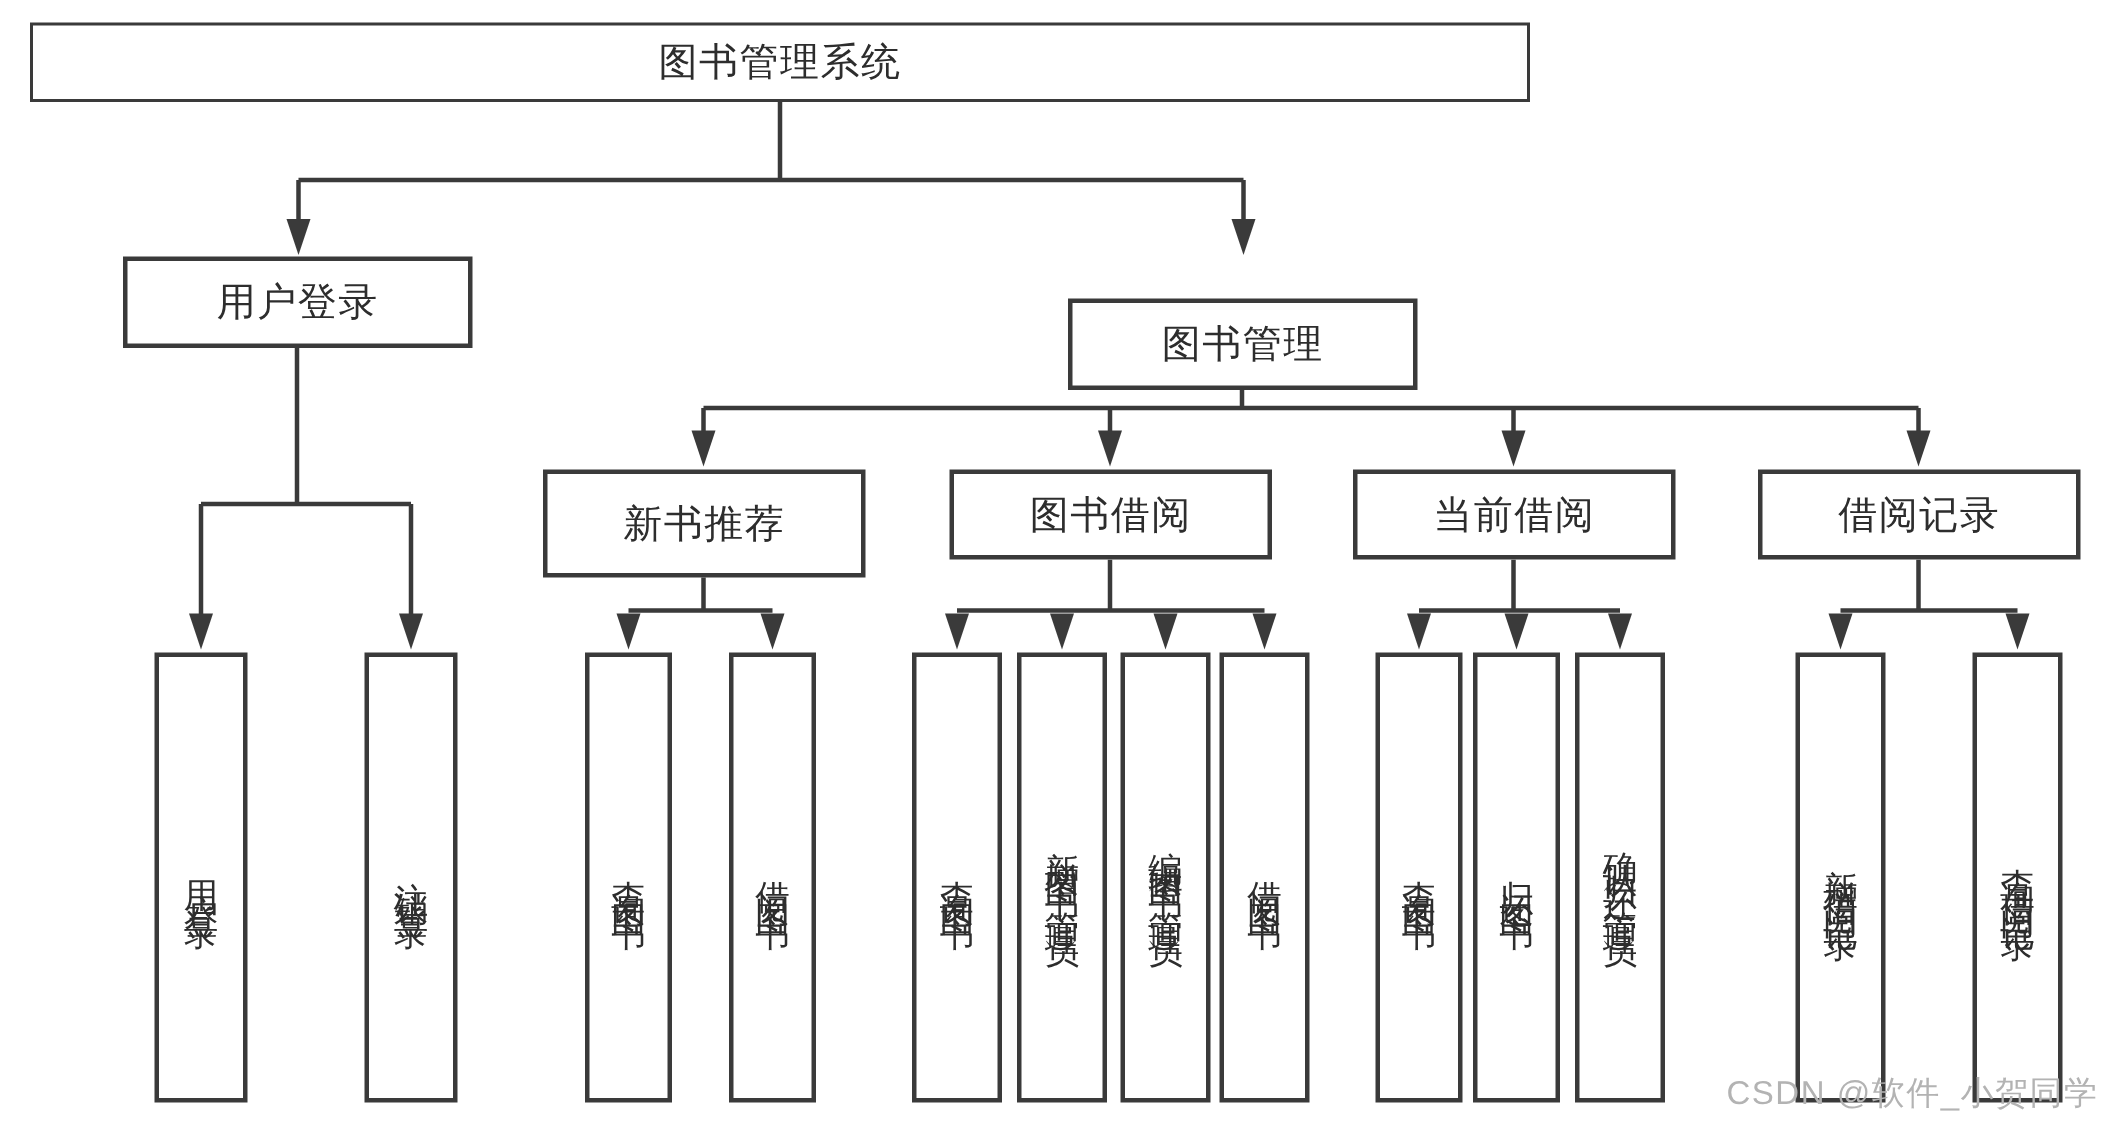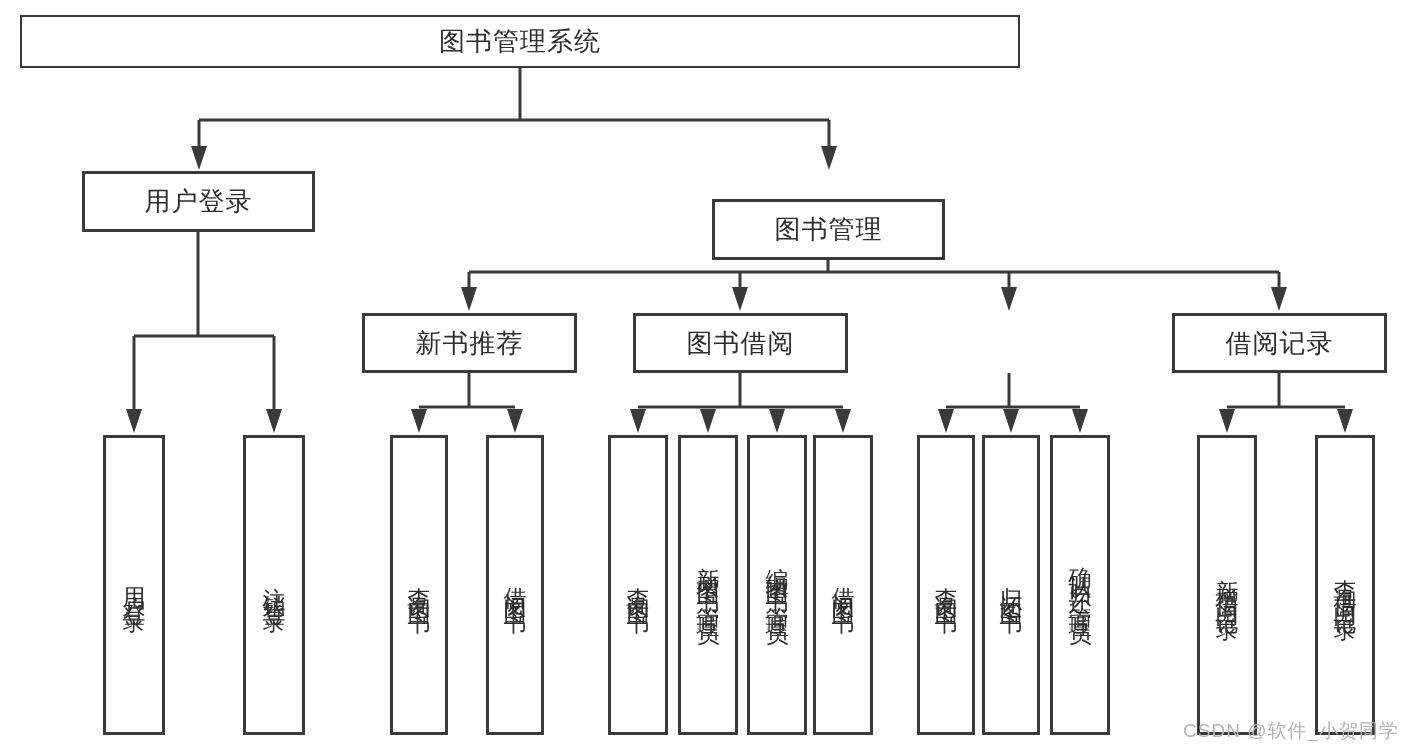--- a/index.html
+++ b/index.html
@@ -14,21 +14,21 @@
     display:flex; align-items:center; justify-content:center;
   }
   .node.root { border-width:2px; }
   .h-label { font-size:26px; letter-spacing:1px; white-space:nowrap; }
   .v-label {
     writing-mode:vertical-rl; text-orientation:mixed;
     font-size:23px; letter-spacing:8px; line-height:1;
   }
   .watermark {
     position:absolute; right:6px; bottom:3px; z-index:5;
-    font-size:19px; color:#b3b3b3; letter-spacing:1px; white-space:nowrap;
+    font-size:22px; color:#b3b3b3; letter-spacing:1px; white-space:nowrap;
   }
 </style>
 </head>
 <body>
 
 <div class="stage">
 
   <svg class="connectors" viewBox="0 0 1405 747" xmlns="http://www.w3.org/2000/svg">
     <g stroke="#3a3a3a" stroke-width="3" fill="none">
       <path d="M520 68 V120 M199 120 H829 M199 120 V147 M829 120 V147"></path>
@@ -66,25 +66,28 @@
     <span class="h-label">图书管理系统</span>
   </div>
 
   <div class="node" style="left:82px; top:171px; width:233px; height:61px;">
     <span class="h-label">用户登录</span>
   </div>
   <div class="node" style="left:712px; top:171px; width:233px; height:61px;margin-top:28px;">
     <span class="h-label">图书管理</span>
   </div>
 
-  <div class="node" style="left:362px; top:313px; width:215px; height:60px;">
+  <div class="node" style="left:362px; top:313px; width:215px; height:72px;">
     <span class="h-label">新书推荐</span>
   </div>
   <div class="node" style="left:633px; top:313px; width:215px; height:60px;">
     <span class="h-label">图书借阅</span>
+  </div>
+  <div class="node" style="left:902px; top:313px; width:215px; height:60px;">
+    <span class="h-label">当前借阅</span>
   </div>
   <div class="node" style="left:1172px; top:313px; width:215px; height:60px;">
     <span class="h-label">借阅记录</span>
   </div>
 
   <div class="node" style="left:103px; top:435px; width:62px; height:300px;">
     <span class="v-label">用户登录</span>
   </div>
   <div class="node" style="left:243px; top:435px; width:62px; height:300px;">
     <span class="v-label">注销登录</span>

